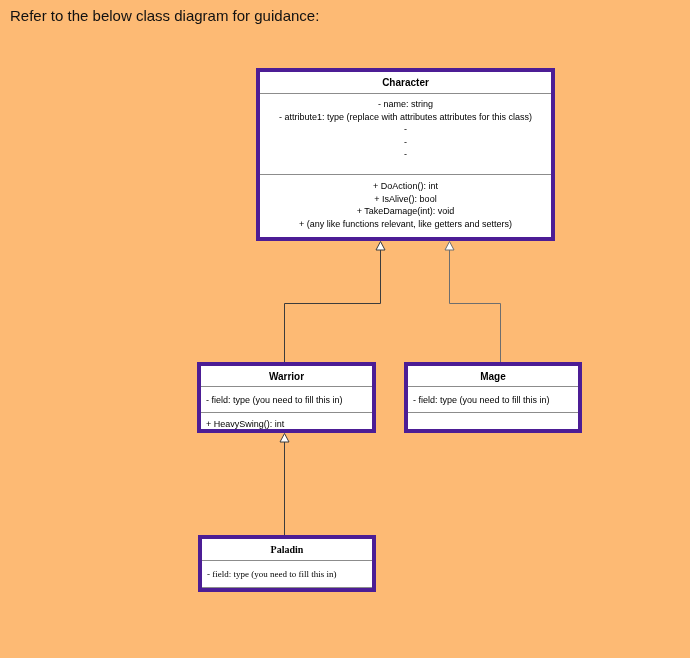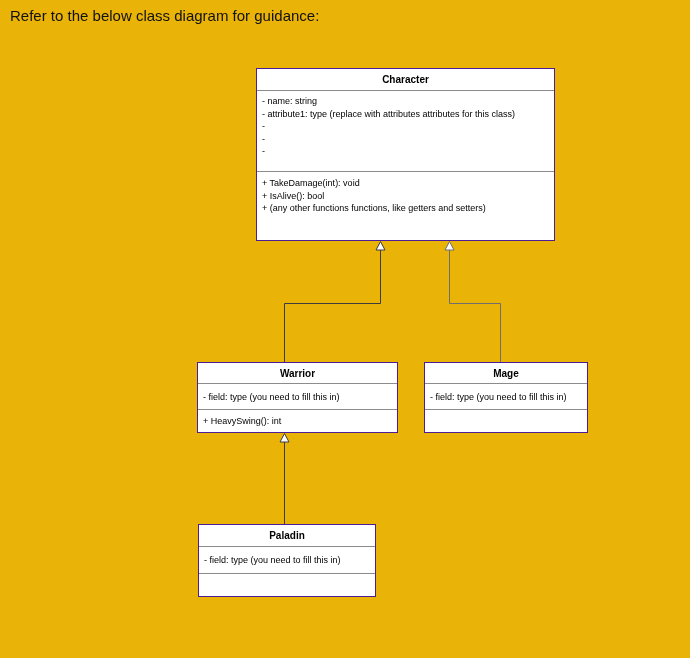--- a/index.html
+++ b/index.html
@@ -1,20 +1,20 @@
 <!DOCTYPE html>
 <html><head>
 <meta charset="utf-8">
 <style>
   html, body { margin: 0; padding: 0; background: #ffffff; }
   .page {
     position: relative;
     width: 690px;
     height: 658px;
-    background: #eab308;
+    background: #fdba74;
     overflow: hidden;
     font-family: "Liberation Sans", "DejaVu Sans", sans-serif;
     color: #000000;
   }
   .heading {
     position: absolute;
     left: 10px;
     top: 7px;
     font-size: 15px;
     line-height: 18px;
@@ -23,24 +23,25 @@
   }
   .connectors {
     position: absolute;
     left: 0; top: 0;
     width: 690px; height: 658px;
   }
   .uml-class {
     position: absolute;
     box-sizing: border-box;
     background: #ffffff;
-    border: 1px solid #4c1d95;
+    border: 4px solid #4c1d95;
     font-size: 9px;
     color: #000000;
     overflow: hidden;
+    text-align: center;
   }
   .uml-title {
     box-sizing: border-box;
     border-bottom: 1px solid #8c8c8c;
     display: flex;
     align-items: center;
     justify-content: center;
     font-weight: bold;
     font-size: 10px;
     white-space: nowrap;
@@ -58,31 +59,31 @@
     align-items: center;
     padding-left: 5px;
     white-space: nowrap;
   }
   
   .box-character { left: 256px; top: 68px;  width: 299px; height: 173px; }
   .box-character .uml-title   { height: 22px; }
   .box-character .uml-attrs   { height: 81px; }
   .box-character .uml-methods { height: 68px; padding-top: 5px; }
   
-  .box-warrior { left: 197px; top: 362px; width: 201px; height: 71px; }
+  .box-warrior { left: 197px; top: 362px; width: 179px; height: 71px; }
   .box-warrior .uml-title   { height: 21px; }
   .box-warrior .uml-attrs   { height: 26px; }
   .box-warrior .uml-methods { height: 22px; }
   
-  .box-mage { left: 424px; top: 362px; width: 164px; height: 71px; }
+  .box-mage { left: 404px; top: 362px; width: 178px; height: 71px; }
   .box-mage .uml-title   { height: 21px; }
   .box-mage .uml-attrs   { height: 26px; }
   .box-mage .uml-methods { height: 22px; }
   
-  .box-paladin { left: 198px; top: 524px; width: 178px; height: 73px; }
+  .box-paladin { left: 198px; top: 535px; width: 178px; height: 57px; font-family: Liberation Serif, serif; }
   .box-paladin .uml-title   { height: 22px; }
   .box-paladin .uml-attrs   { height: 27px; }
   .box-paladin .uml-methods { height: 22px; }
 </style>
 </head>
 <body>
 
 <div class="page">
 
   <div class="heading">Refer to the below class diagram for guidance:</div>
@@ -102,23 +103,24 @@
   <div class="uml-class box-character">
     <div class="uml-title">Character</div>
     <div class="uml-attrs uml-multiline">
       <div class="uml-line">- name: string</div>
       <div class="uml-line">- attribute1: type (replace with attributes attributes for this class)</div>
       <div class="uml-line">-</div>
       <div class="uml-line">-</div>
       <div class="uml-line">-</div>
     </div>
     <div class="uml-methods uml-multiline">
+      <div class="uml-line">+ DoAction(): int</div>
+      <div class="uml-line">+ IsAlive(): bool</div>
       <div class="uml-line">+ TakeDamage(int): void</div>
-      <div class="uml-line">+ IsAlive(): bool</div>
-      <div class="uml-line">+ (any other functions functions, like getters and setters)</div>
+      <div class="uml-line">+ (any like functions relevant, like getters and setters)</div>
     </div>
   </div>
 
   <div class="uml-class box-warrior">
     <div class="uml-title">Warrior</div>
     <div class="uml-attrs uml-single">
       <span class="uml-line">- field: type (you need to fill this in)</span>
     </div>
     <div class="uml-methods uml-single">
       <span class="uml-line">+ HeavySwing(): int</span>

